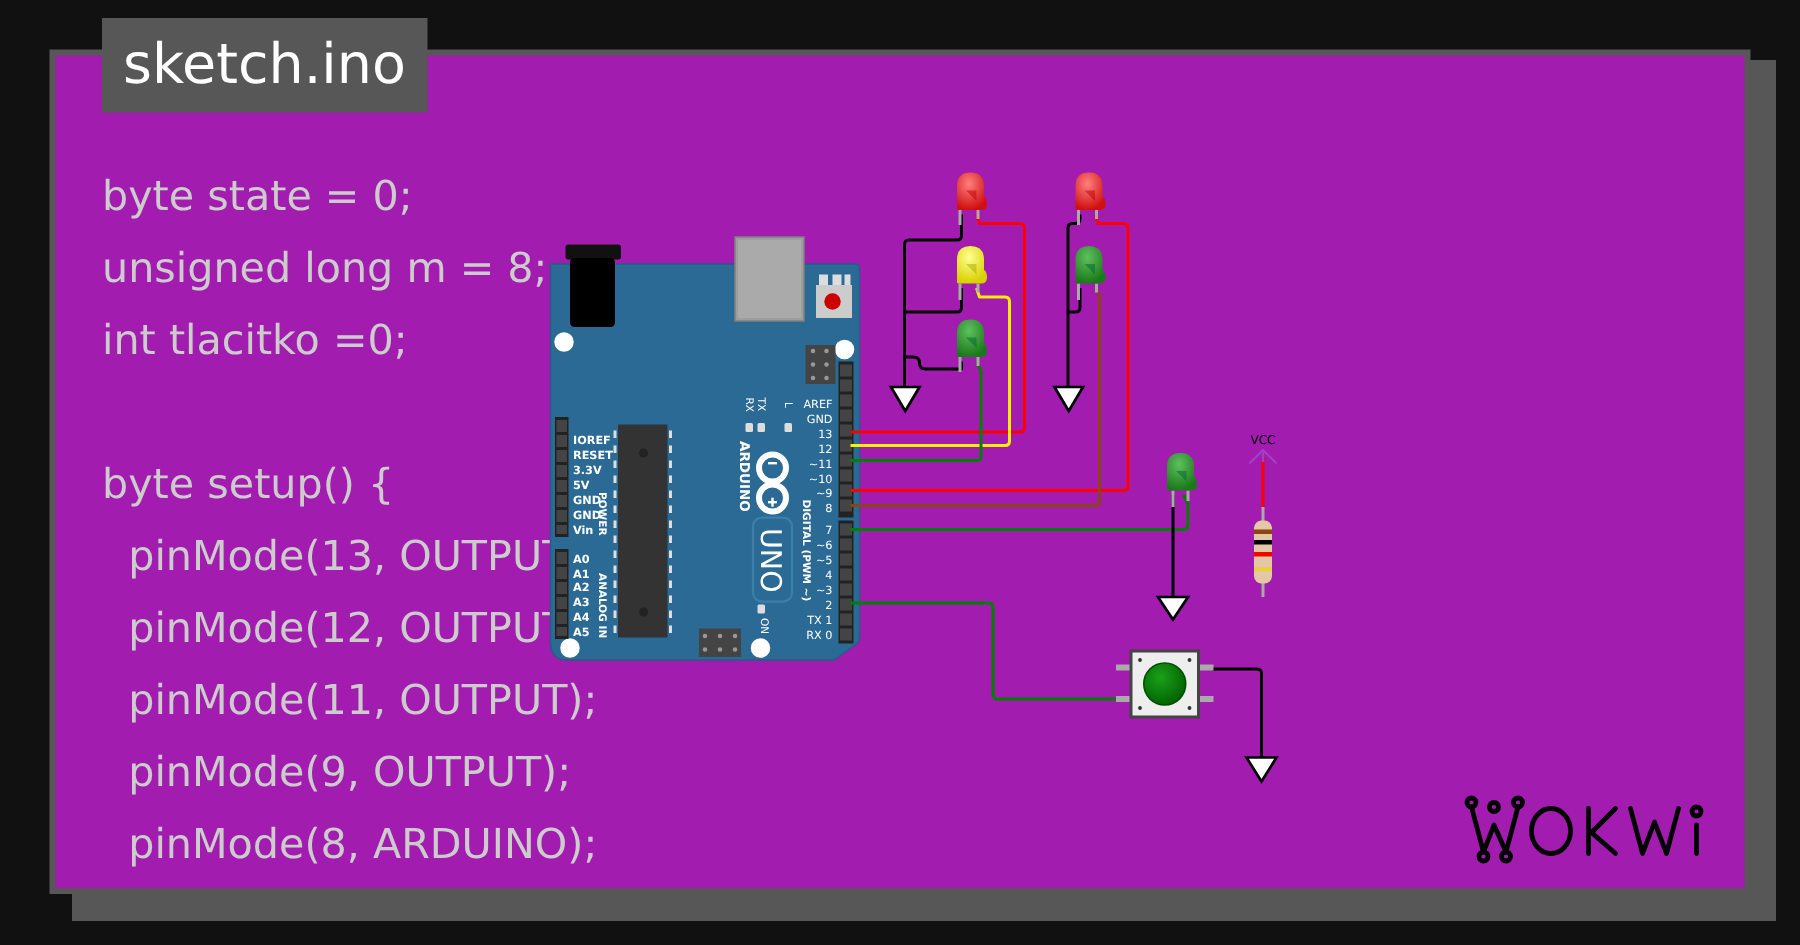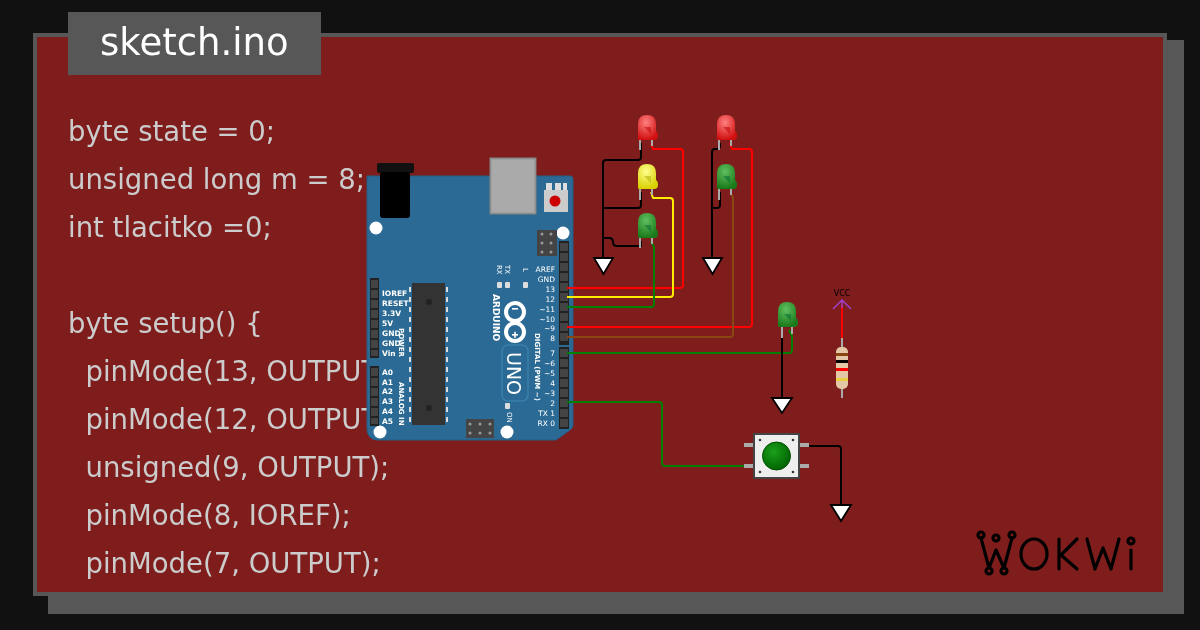--- a/index.html
+++ b/index.html
@@ -1,31 +1,31 @@
 <!DOCTYPE html>
 <html><head>
 <meta charset="utf-8">
 <style>
   html,body{margin:0;padding:0;}
   body{width:1200px;height:630px;background:#111111;position:relative;overflow:hidden;font-family:"DejaVu Sans","Liberation Sans",sans-serif;}
   .shadow{position:absolute;left:48px;top:40px;width:1136px;height:574px;background:#575757;}
   .panel{position:absolute;left:33px;top:33px;width:1134px;height:563px;background:#575757;}
-  .panel-inner{position:absolute;left:4px;top:4px;right:4px;bottom:4px;background:#7f1d1d;overflow:hidden;}
-  .title-tab{position:absolute;left:68px;top:12px;height:63px;padding:0 32px;background:#575757;color:#ffffff;font-family:"DejaVu Sans","Liberation Sans",sans-serif;font-size:37px;line-height:62px;z-index:5;}
+  .panel-inner{position:absolute;left:4px;top:4px;right:4px;bottom:4px;background:#a21caf;overflow:hidden;}
+  .title-tab{position:absolute;left:68px;top:12px;height:63px;padding:0 14px;background:#575757;color:#ffffff;font-family:"DejaVu Sans","Liberation Sans",sans-serif;font-size:37px;line-height:62px;z-index:5;}
   .code{position:absolute;left:31px;top:70px;color:#cccccc;font-family:"DejaVu Sans","Liberation Sans",sans-serif;font-size:27.5px;line-height:48px;white-space:pre;}
   .circuit{position:absolute;left:0;top:0;width:1200px;height:630px;z-index:3;}
   .wokwi{position:absolute;left:976px;top:528px;z-index:4;}
 </style>
 </head>
 <body>
 
 <div class="shadow"></div>
 <div class="panel">
   <div class="panel-inner">
-    <div class="code"><div>byte state = 0;</div><div>unsigned long m = 8;</div><div>int tlacitko =0;</div><div>​</div><div>byte setup() {</div><div>  pinMode(13, OUTPUT);</div><div>  pinMode(12, OUTPUT);</div><div>  unsigned(9, OUTPUT);</div><div>  pinMode(8, IOREF);</div><div>  pinMode(7, OUTPUT);</div></div>
+    <div class="code"><div>byte state = 0;</div><div>unsigned long m = 8;</div><div>int tlacitko =0;</div><div>​</div><div>byte setup() {</div><div>  pinMode(13, OUTPUT);</div><div>  pinMode(12, OUTPUT);</div><div>  pinMode(11, OUTPUT);</div><div>  pinMode(9, OUTPUT);</div><div>  pinMode(8, ARDUINO);</div><div>  pinMode(7, OUTPUT);</div></div>
   </div>
 </div>
 
 <div class="title-tab">sketch.ino</div>
 
 <svg class="circuit" viewBox="0 0 1200 630" xmlns="http://www.w3.org/2000/svg">
   <defs>
     <radialGradient id="gRed" cx="40%" cy="30%" r="70%">
       <stop offset="0%" stop-color="#ff8080"></stop>
         <stop offset="100%" stop-color="#d01010"></stop>

